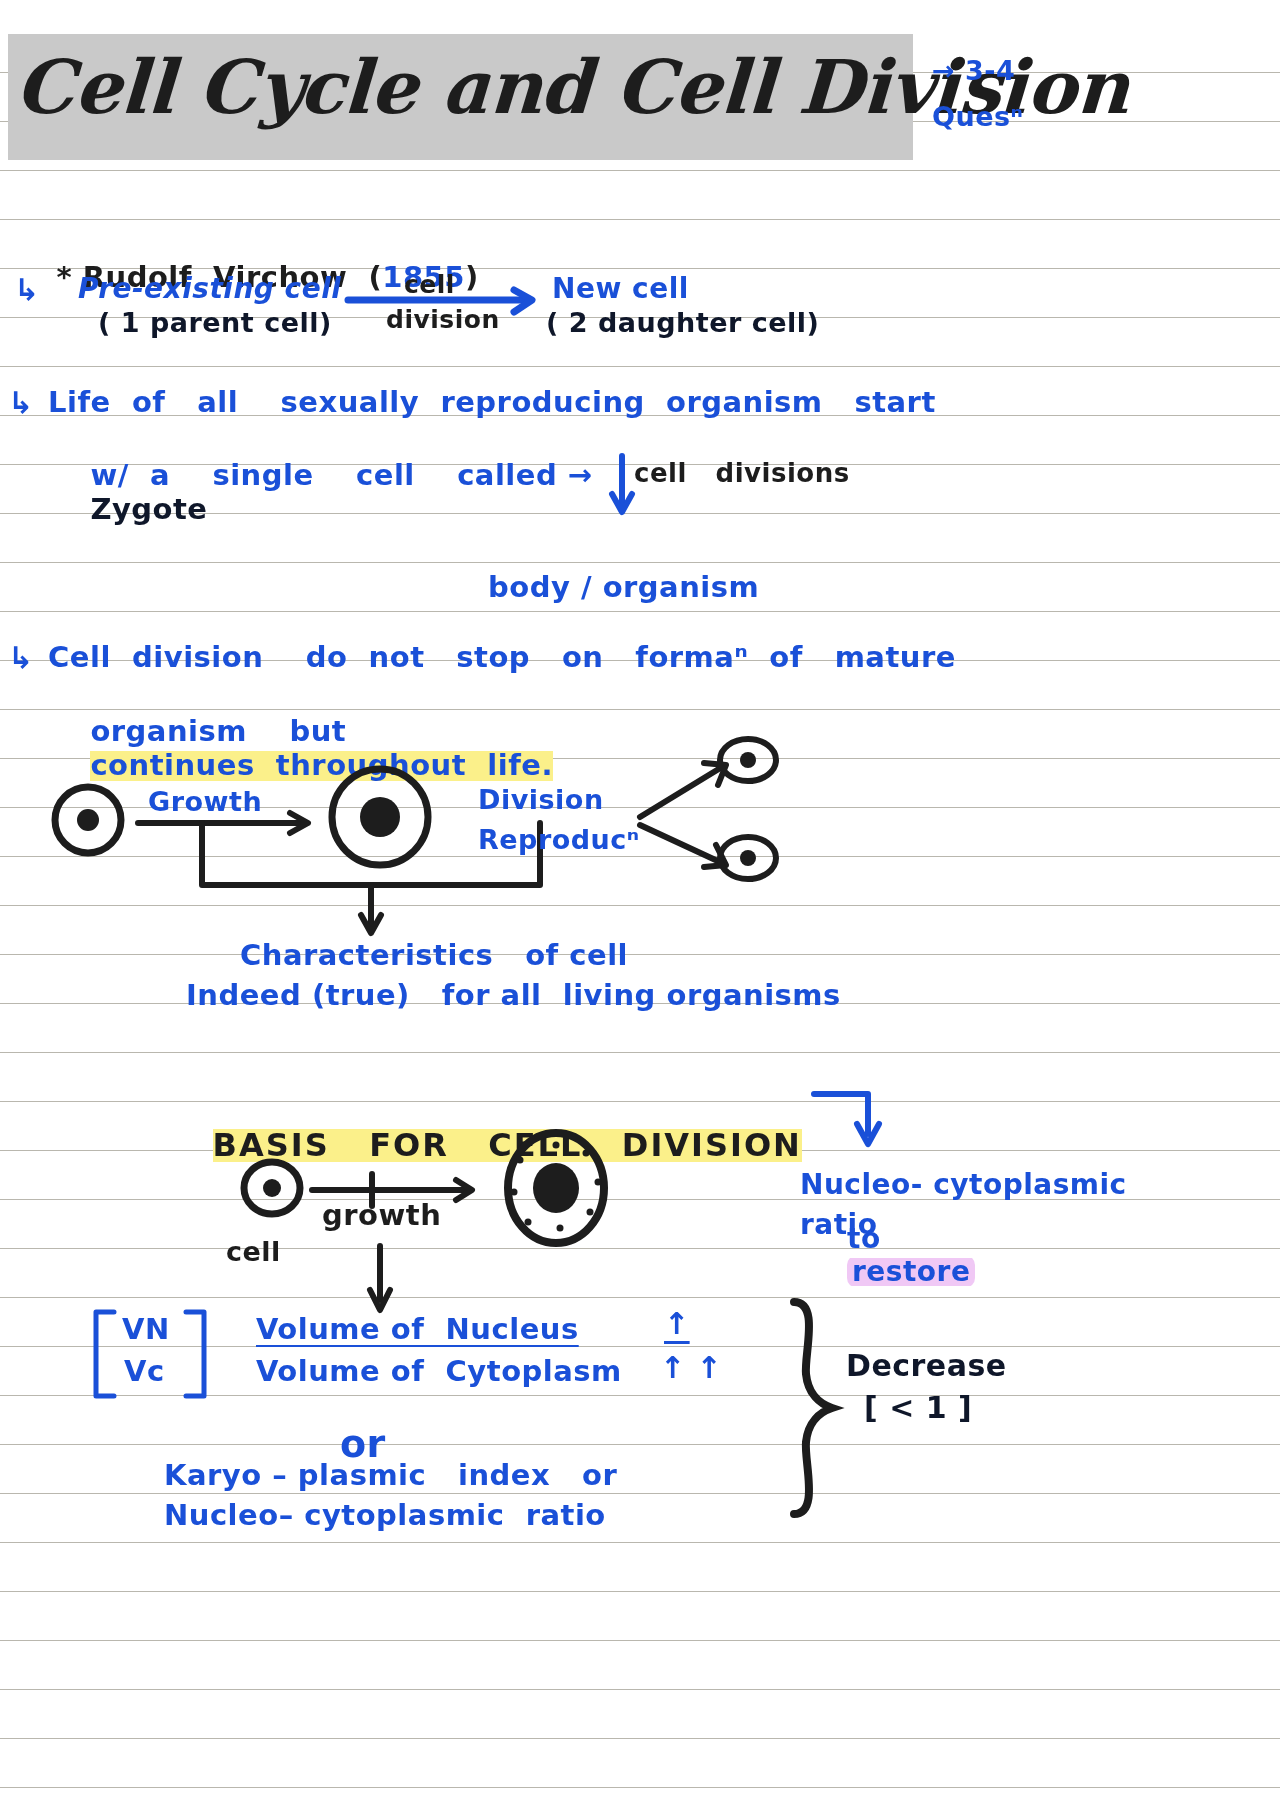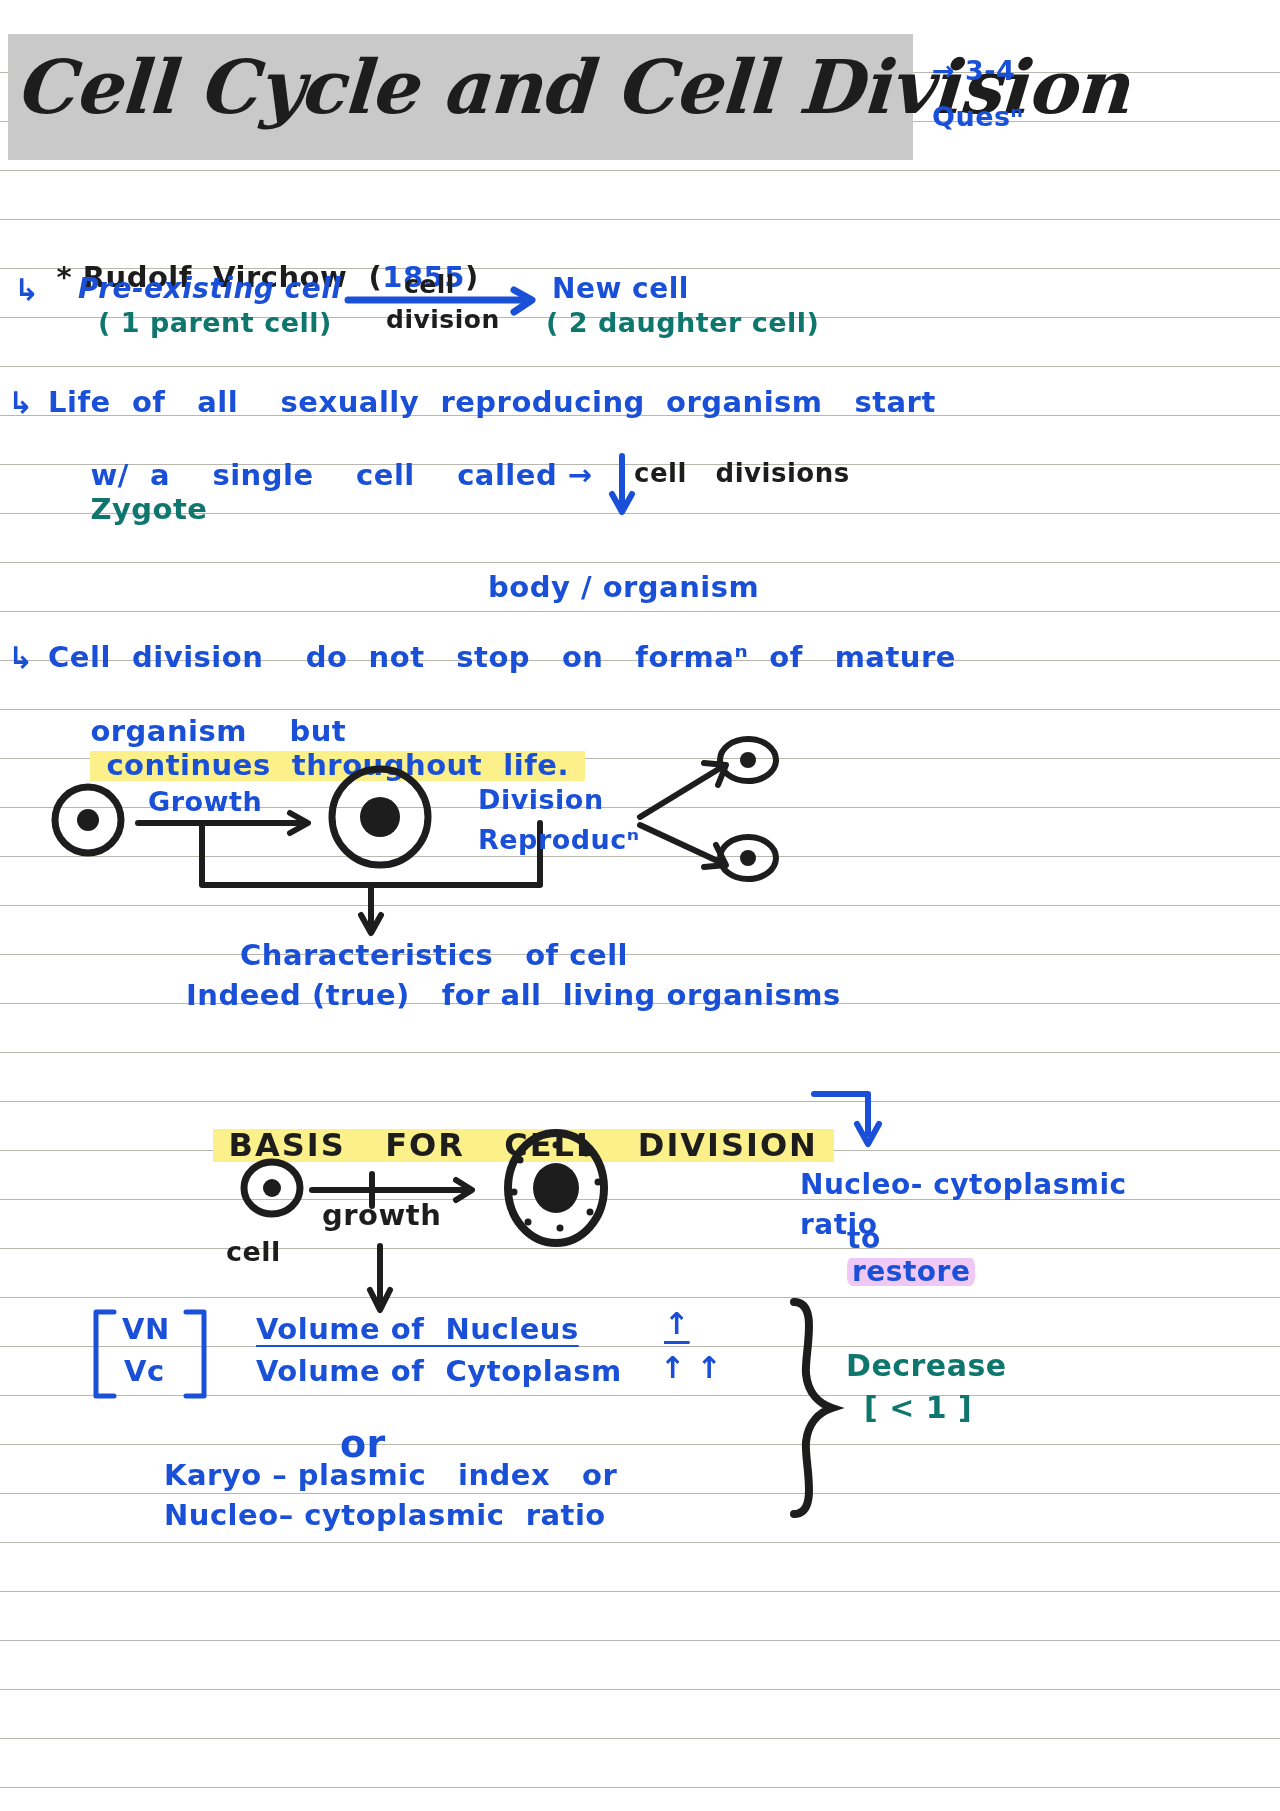--- a/index.html
+++ b/index.html
@@ -22,21 +22,21 @@
         rgba(0,0,0,0) 0px,
         rgba(0,0,0,0) 48px,
         #b9b7ae 48px,
         #b9b7ae 49px);
     background-position:0 24px;
     pointer-events:none;
   }
   .abs{position:absolute;}
   .blue{color:#1a50d8;}
   .black{color:#1d1d1d;}
-  .red{color:#0f766e;}
+  .red{color:#0f172a;}
   .hand{
     font-family:"DejaVu Sans", sans-serif;
     font-weight:700;
     letter-spacing:.5px;
   }
   
   #titleband{
     left:8px; top:34px; width:905px; height:126px;
     background:#c9c9c9;
   }
@@ -54,21 +54,21 @@
   #ques{
     left:932px; top:48px;
     font-size:27px; line-height:46px;
     white-space:pre;
   }
   
   .line{white-space:pre; font-size:27px;}
 
   .hl-yellow{
     background:linear-gradient(to bottom,transparent 8%,#fbf08a 8%,#fbf08a 96%,transparent 96%);
-    padding:0 16px;
+    padding:0 0;
   }
   .hl-pink{
     background:linear-gradient(to bottom,transparent 10%,#f0c8f5 10%,#f0c8f5 94%,transparent 94%);
     padding:0 5px; border-radius:10px;
   }
   svg{overflow:visible;}
 </style>
 </head>
 <body>
 

